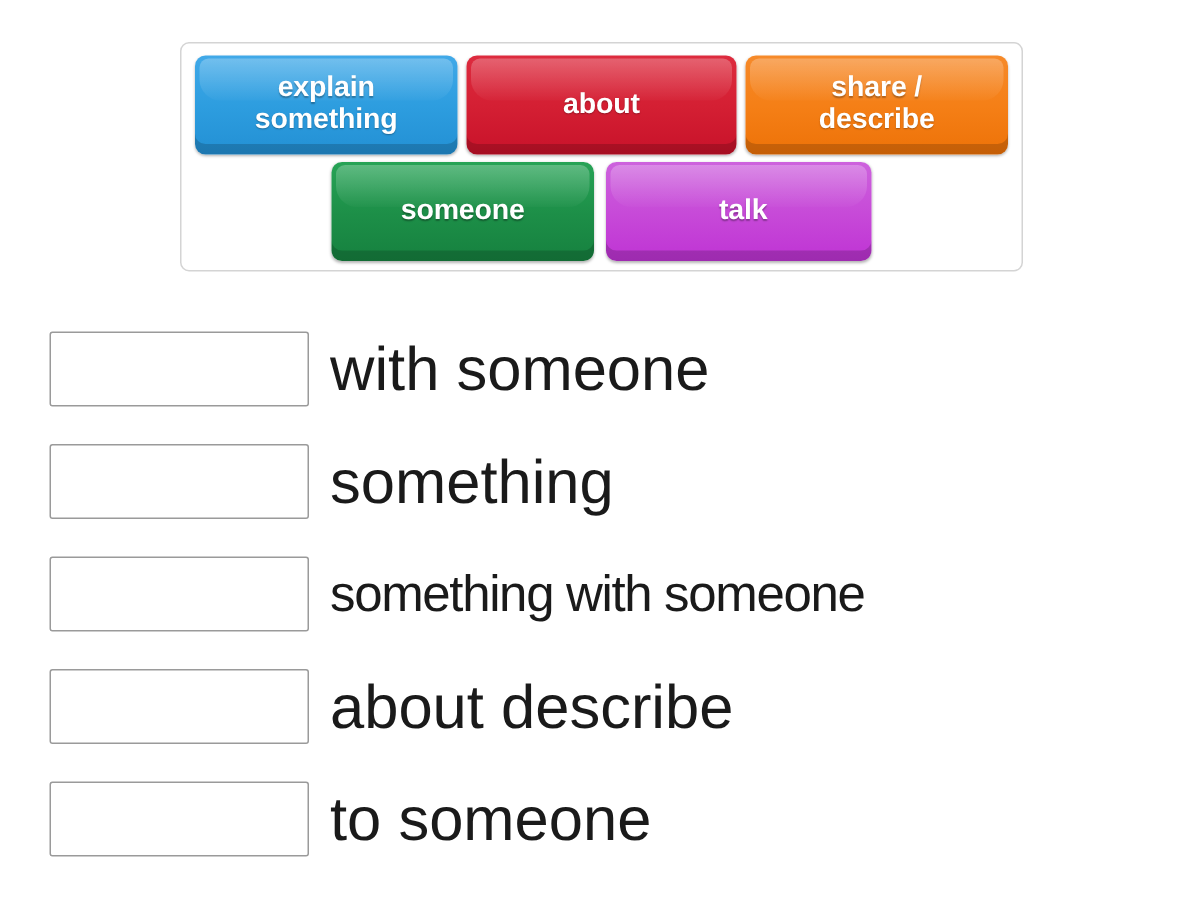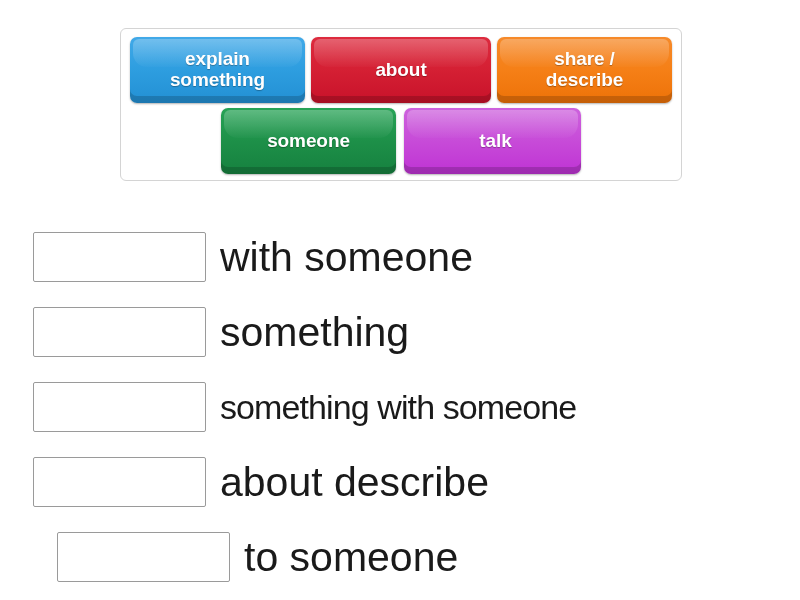--- a/index.html
+++ b/index.html
@@ -78,31 +78,31 @@
   
   .tile-purple { background: linear-gradient(to bottom,#cd62dd 0%,#c74ad8 52%,#bf33d4 100%); padding-left: 12px; }
 
   .tile-gap { width: 6px; flex: 0 0 6px; }
   .tile-gap-wide { width: 8px; flex: 0 0 8px; }
 
   
   #answer-list {
     position: absolute;
     left: 33px;
-    top: 232px;
+    top: 221px;
     width: 755px;
     text-align: right;
   }
   .answer-row {
     display: flex;
     align-items: center;
     height: 50px;
     margin-bottom: 25px;
   }
-  .answer-row:last-child { margin-bottom: 0; margin-left: 24px; }
+  .answer-row:last-child { margin-bottom: 0; }
 
   .drop-box {
     box-sizing: border-box;
     width: 173px;
     height: 50px;
     flex: 0 0 173px;
     background: #ffffff;
     border: 1px solid #9a9a9a;
     border-radius: 2px;
   }

